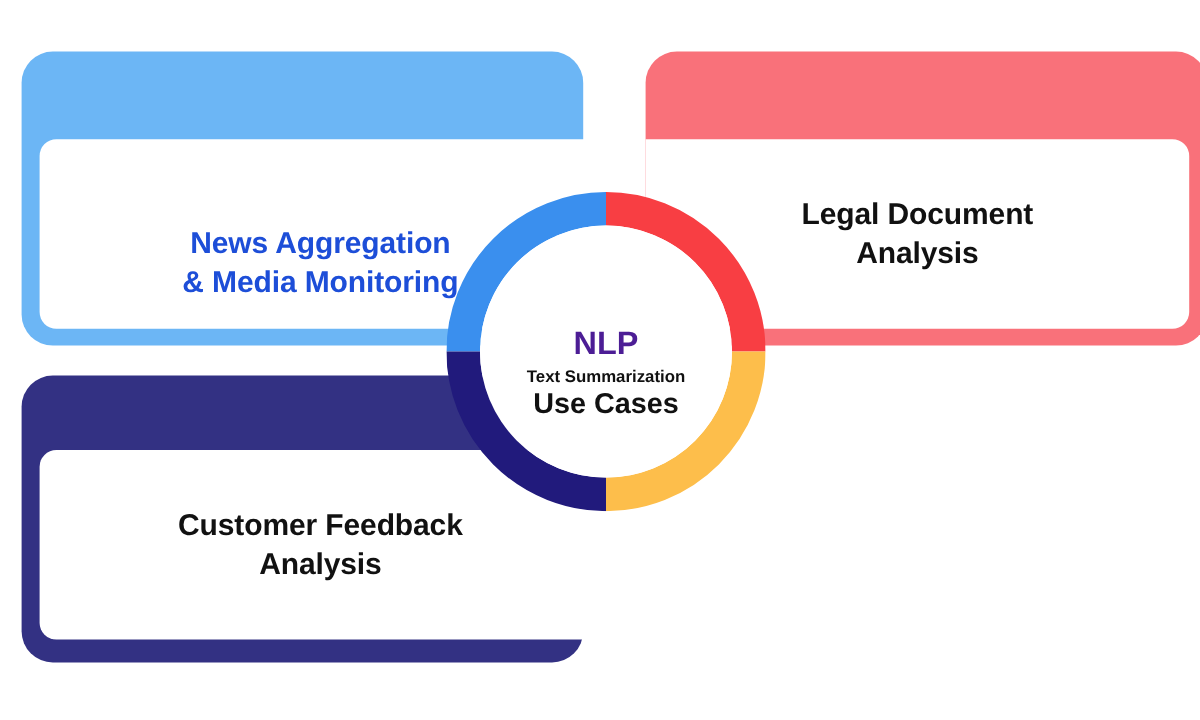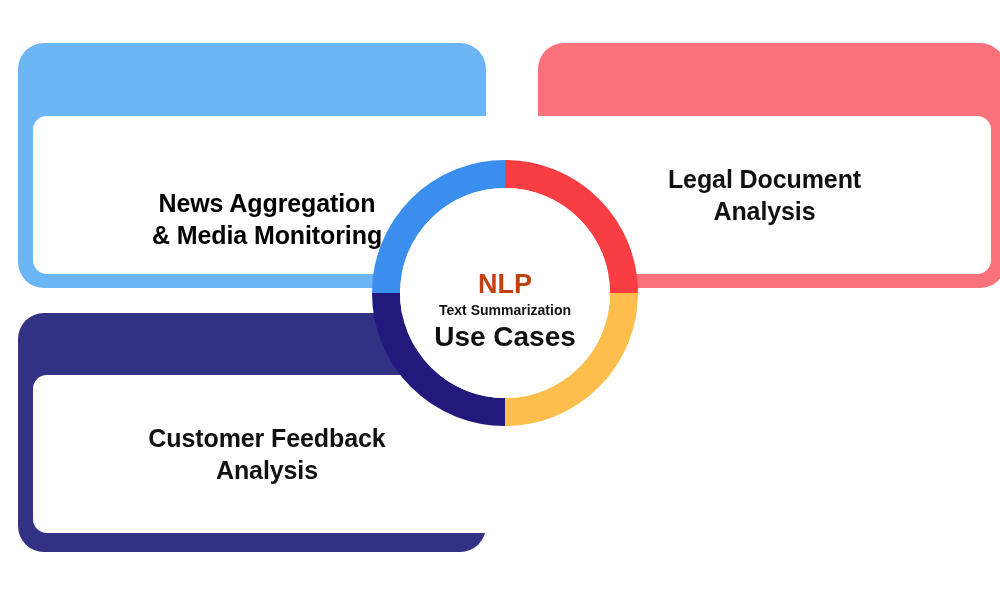--- a/index.html
+++ b/index.html
@@ -85,30 +85,30 @@
   }
   #hub .hub-line {
     color: #111111;
     font-weight: bold;
     text-align: center;
     white-space: nowrap;
     line-height: 1.16;
   }
   #hub-nlp   { font-size: 27px; margin-bottom: 2px; }
   #hub-mid   { font-size: 14px; margin-bottom: 2px; }
-  #hub-use   { font-size: 28px; }
+  #hub-use   { font-size: 24px; }
 </style>
 </head>
 <body>
 
 <div id="canvas" style="background: rgb(255, 255, 255);">
 
   <div class="quad" id="quad-tl" style="background: rgb(108, 182, 245);">
     <div class="inner">
-      <div class="label" style="color: #000000; margin-top: 48px;">News Aggregation
+      <div class="label" style="color: #1d4ed8; margin-top: 48px;">News Aggregation
 &amp; Media Monitoring</div>
     </div>
   </div>
 
   <div class="quad" id="quad-tr" style="background: rgb(249, 113, 122);">
     <div class="inner">
       <div class="label" style="color: rgb(17, 17, 17);">Legal Document
 Analysis</div>
     </div>
   </div>
@@ -128,18 +128,18 @@
 
       <path d="M 133 14 A 119 119 0 0 1 252 133" fill="none" stroke-width="28" stroke-linecap="butt" id="arc-tr" stroke="#F83E43"></path>
 
       <path d="M 252 133 A 119 119 0 0 1 133 252" fill="none" stroke-width="28" stroke-linecap="butt" id="arc-br" stroke="#FDBE4B"></path>
 
       <path d="M 133 252 A 119 119 0 0 1 14 133" fill="none" stroke-width="28" stroke-linecap="butt" id="arc-bl" stroke="#211A7C"></path>
     </svg>
   </div>
 
   <div id="hub">
-    <div class="hub-line" id="hub-nlp" style="color: #c2410c; margin-top: 36px;">NLP</div>
+    <div class="hub-line" id="hub-nlp" style="color: #4c1d95; margin-top: 36px;">NLP</div>
     <div class="hub-line" id="hub-mid" style="color: rgb(17, 17, 17);">Text Summarization</div>
     <div class="hub-line" id="hub-use" style="color: rgb(17, 17, 17);">Use Cases</div>
   </div>
 
 </div>
 
 </body></html>

